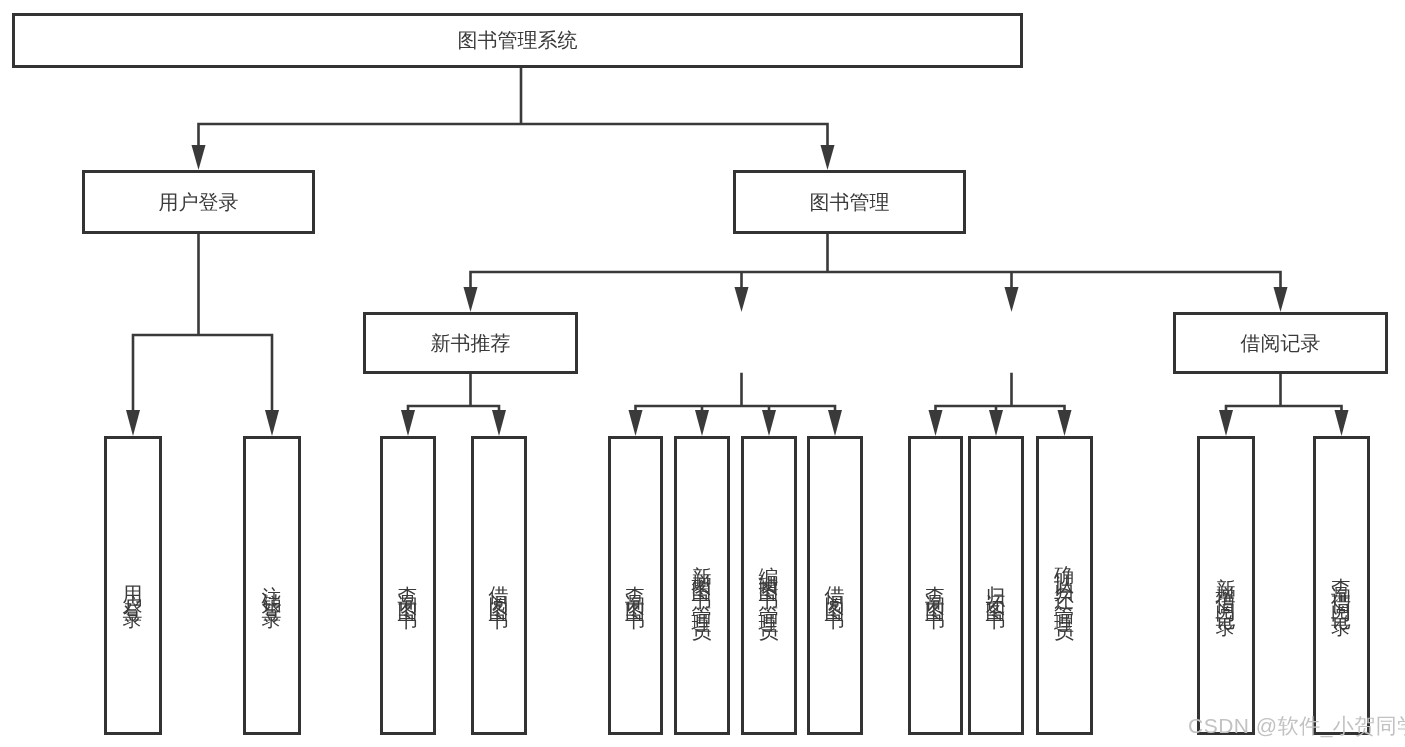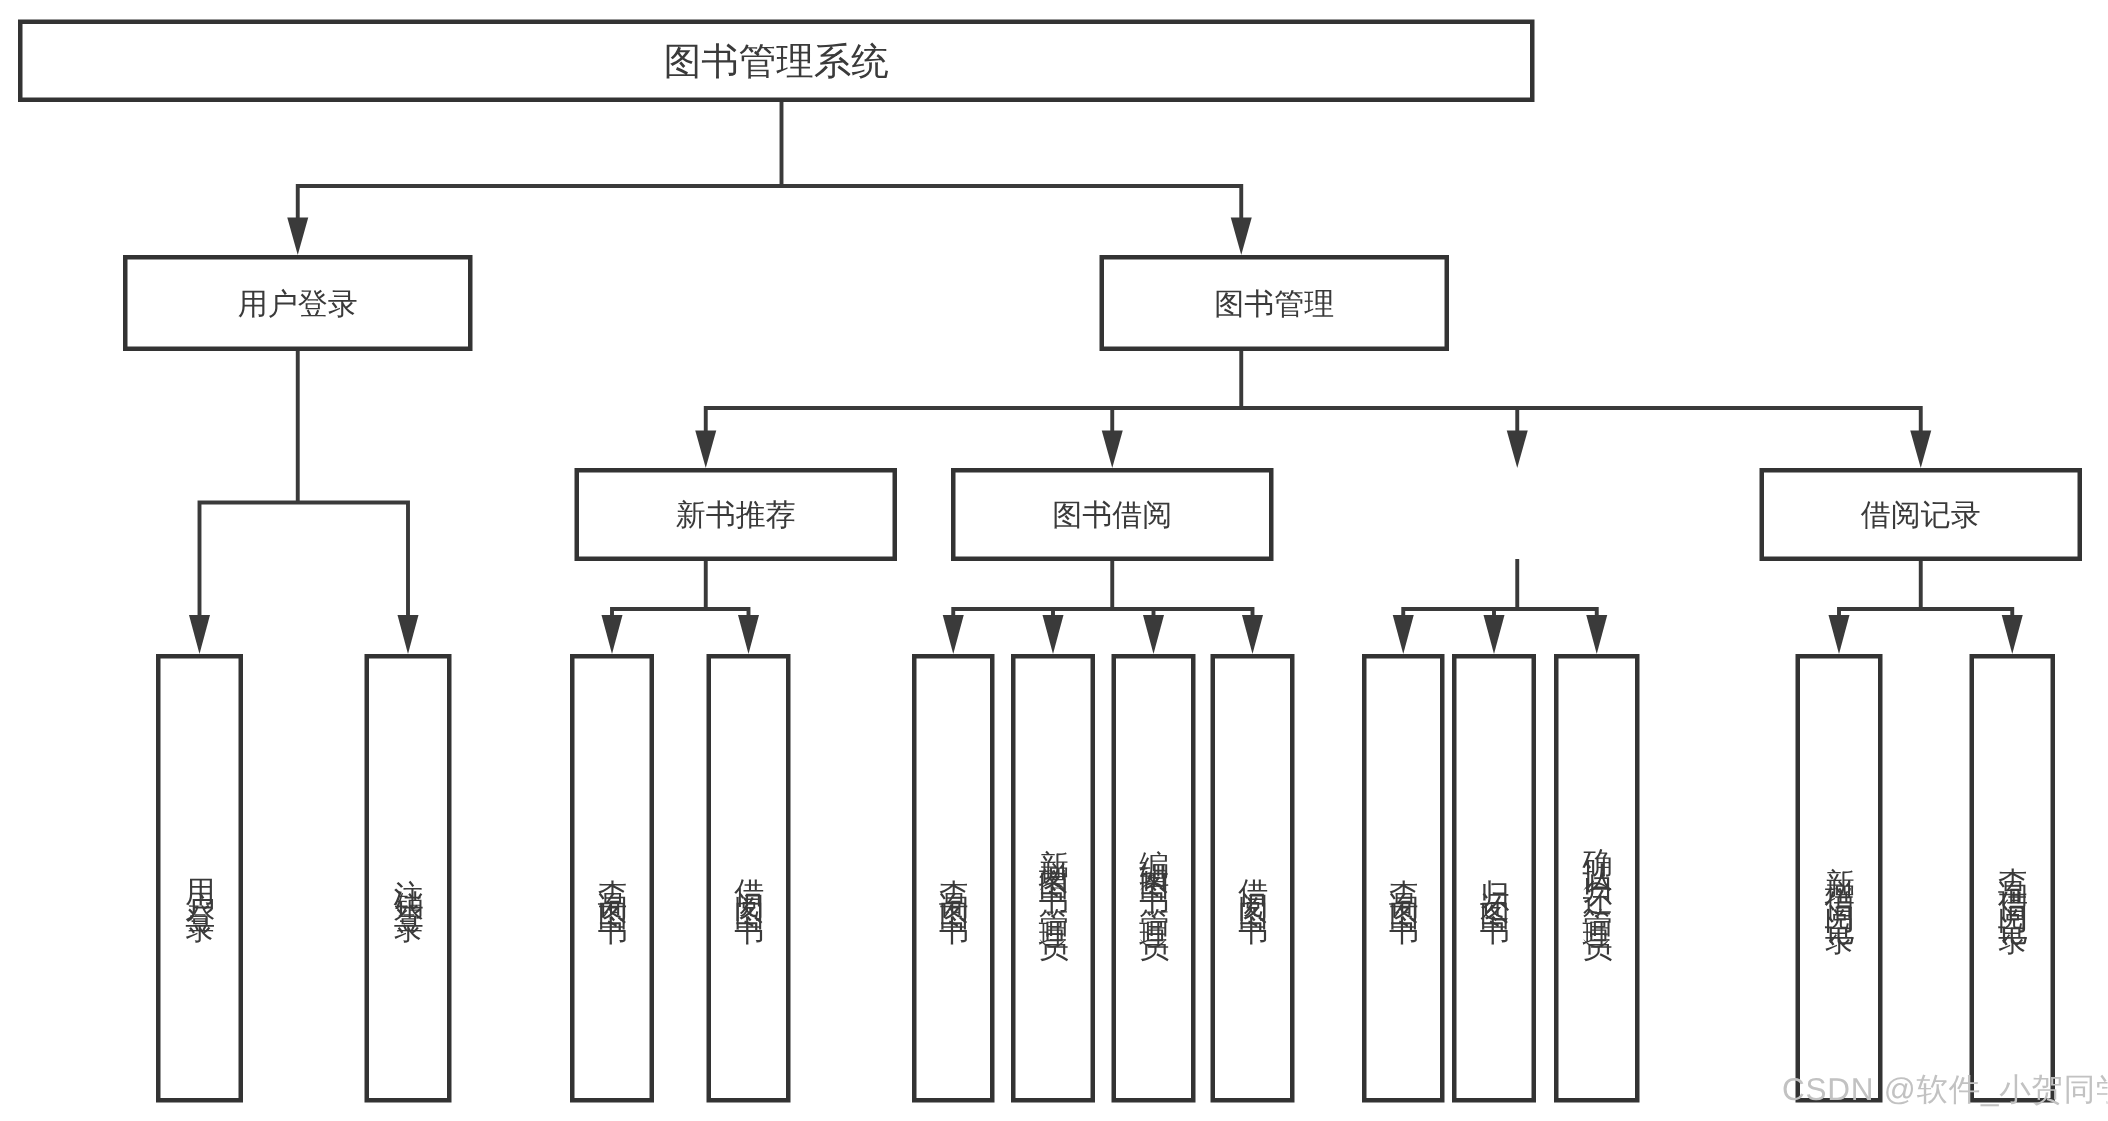--- a/index.html
+++ b/index.html
@@ -12,21 +12,21 @@
   .stage { position: absolute; inset: 0; width: 1405px; height: 747px; }
   svg.connectors { position: absolute; left: 0; top: 0; }
   .box {
     position: absolute;
     background: #ffffff;
     border: 3px solid #333333;
     color: #3a3a3a;
     display: flex; align-items: center; justify-content: center;
     text-align: center;
   }
-  .root { left: 12px; top: 13px; width: 1011px; height: 55px; font-size: 25px; }
+  .root { left: 12px; top: 13px; width: 1011px; height: 55px; font-size: 20px; }
   .lvl2 { top: 170px; width: 233px; height: 64px; font-size: 20px; }
   .lvl3 { top: 312px; width: 215px; height: 62px; font-size: 20px; }
   .leaf {
     top: 436px; height: 299px;
     writing-mode: vertical-rl;
     font-size: 20px; letter-spacing: 8px; line-height: 1;
   }
   .watermark {
     position: absolute; left: 1188px; top: 712px;
     font-size: 21px; color: #c2c2c2; white-space: nowrap;
@@ -69,22 +69,21 @@
       <polygon points="1219,410 1233,410 1226,436"></polygon>
       <polygon points="1334.5,410 1348.5,410 1341.5,436"></polygon>
     </g>
   </svg>
 
   <div class="box root">图书管理系统</div>
 
   <div class="box lvl2" style="left:82px">用户登录</div>
   <div class="box lvl2" style="left:733px">图书管理</div>
 
-  <div class="box lvl3" style="left:383px">新书推荐</div>
-  <div class="box lvl3" style="left:634px">图书借阅</div>
+  <div class="box lvl3" style="left:363px">新书推荐</div>
   <div class="box lvl3" style="left:1173px">借阅记录</div>
 
   <div class="box leaf" style="left:104px;width:58px">用户登录</div>
   <div class="box leaf" style="left:243px;width:58px">注销登录</div>
   <div class="box leaf" style="left:380px;width:56px">查询图书</div>
   <div class="box leaf" style="left:471px;width:56px">借阅图书</div>
   <div class="box leaf" style="left:608px;width:55px">查询图书</div>
   <div class="box leaf" style="left:674px;width:56px">新增图书（管理员）</div>
   <div class="box leaf" style="left:741px;width:56px">编辑图书（管理员）</div>
   <div class="box leaf" style="left:807px;width:56px">借阅图书</div>

